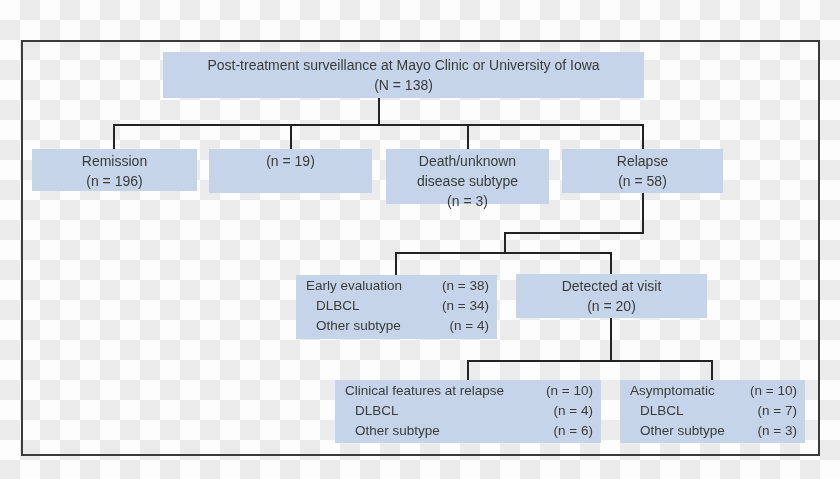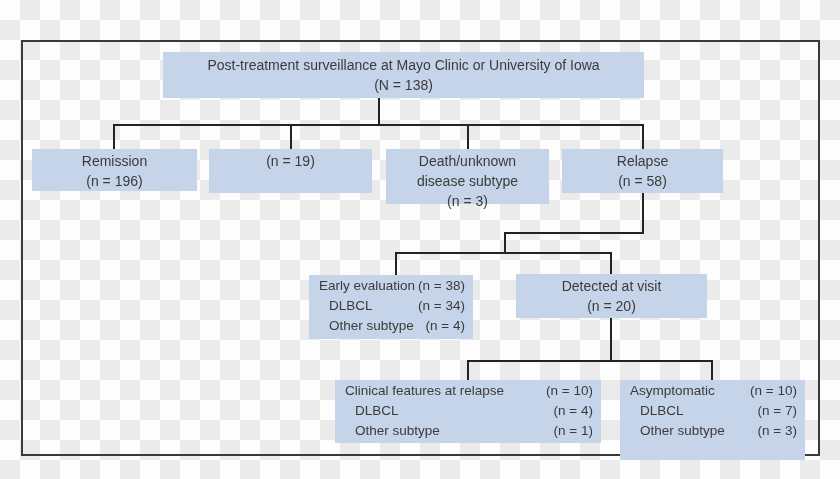--- a/index.html
+++ b/index.html
@@ -91,21 +91,21 @@
     <div class="bl">Death/unknown</div>
     <div class="bl">disease subtype</div>
     <div class="bl">(n = 3)</div>
   </div>
 
   <div class="box center" style="left:562px;top:149px;width:161px;height:44px;">
     <div class="bl">Relapse</div>
     <div class="bl">(n = 58)</div>
   </div>
 
-  <div class="box cols" style="left:296px;top:275px;width:164px;height:64px;margin-left:13px;">
+  <div class="box cols" style="left:296px;top:275px;width:201px;height:64px;">
     <div class="row">
       <span class="lbl">Early evaluation</span>
       <span class="val">(n = 38)</span>
     </div>
     <div class="row indent">
       <span class="lbl">DLBCL</span>
       <span class="val">(n = 34)</span>
     </div>
     <div class="row indent">
       <span class="lbl">Other subtype</span>
@@ -122,25 +122,25 @@
     <div class="row">
       <span class="lbl">Clinical features at relapse</span>
       <span class="val">(n = 10)</span>
     </div>
     <div class="row indent">
       <span class="lbl">DLBCL</span>
       <span class="val">(n = 4)</span>
     </div>
     <div class="row indent">
       <span class="lbl">Other subtype</span>
-      <span class="val">(n = 1)</span>
+      <span class="val">(n = 6)</span>
     </div>
   </div>
 
-  <div class="box cols" style="left:620px;top:380px;width:185px;height:80px;">
+  <div class="box cols" style="left:620px;top:380px;width:185px;height:63px;">
     <div class="row">
       <span class="lbl">Asymptomatic</span>
       <span class="val">(n = 10)</span>
     </div>
     <div class="row indent">
       <span class="lbl">DLBCL</span>
       <span class="val">(n = 7)</span>
     </div>
     <div class="row indent">
       <span class="lbl">Other subtype</span>

